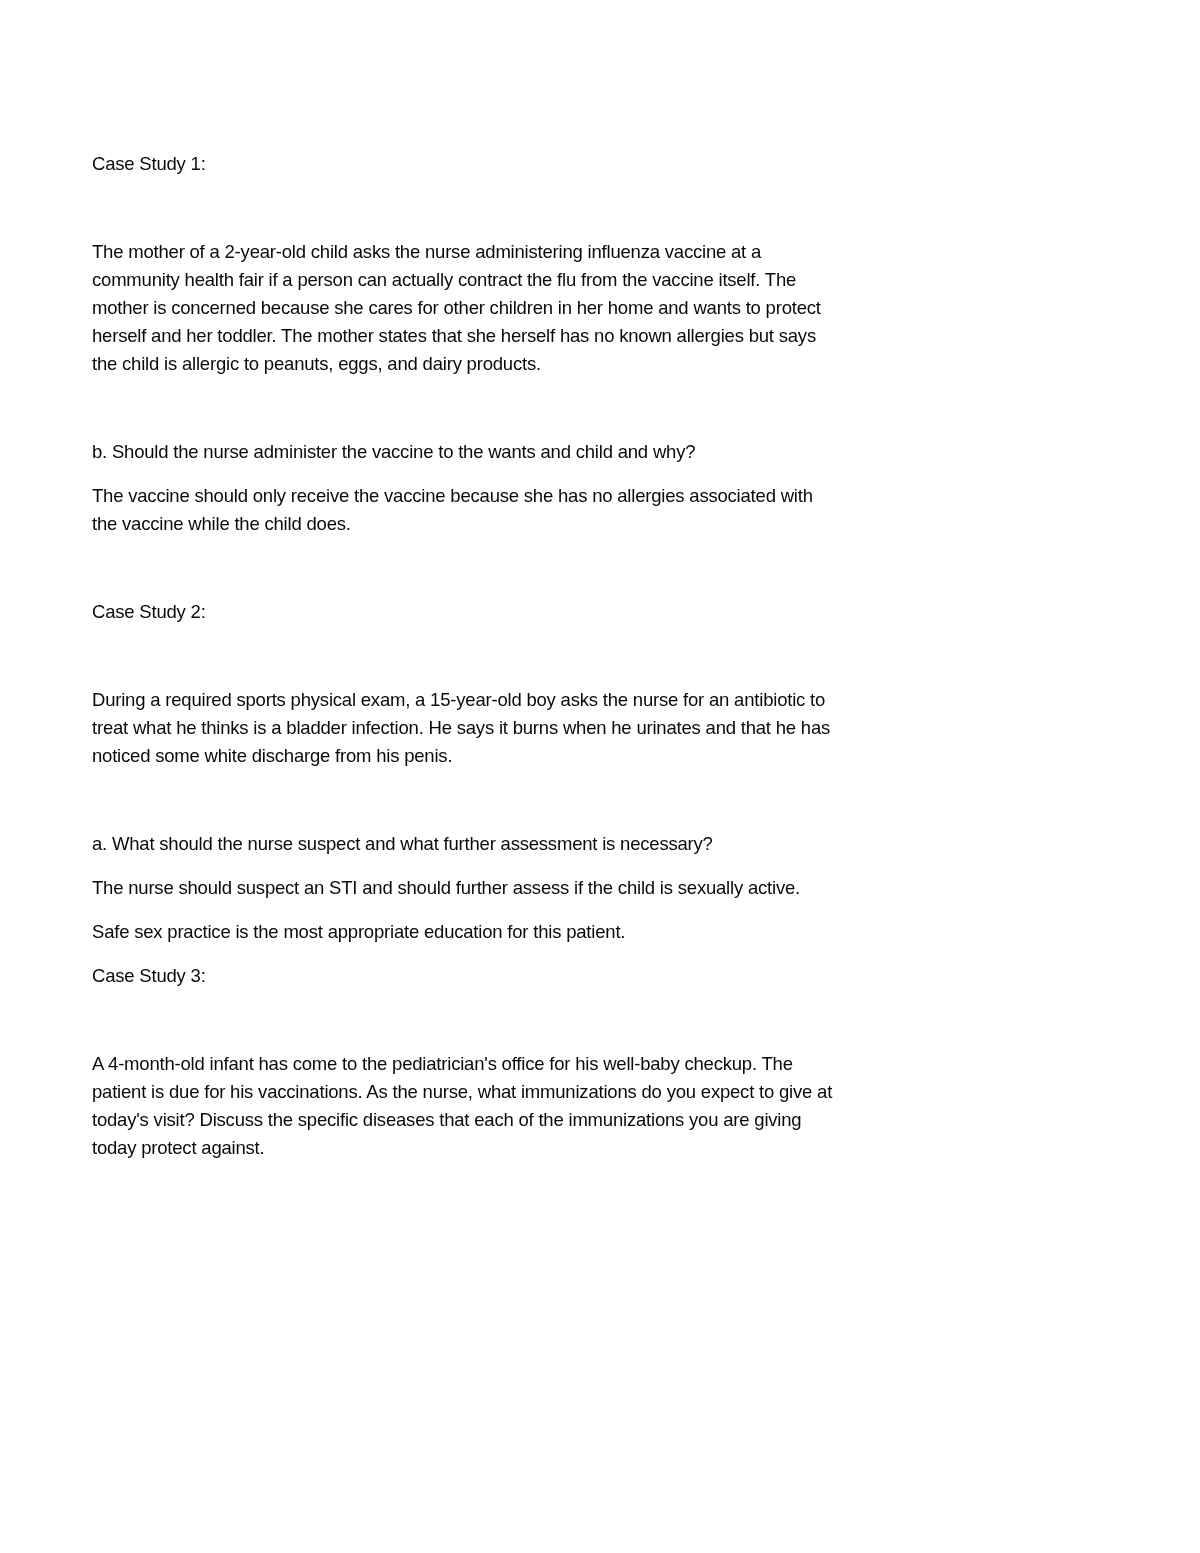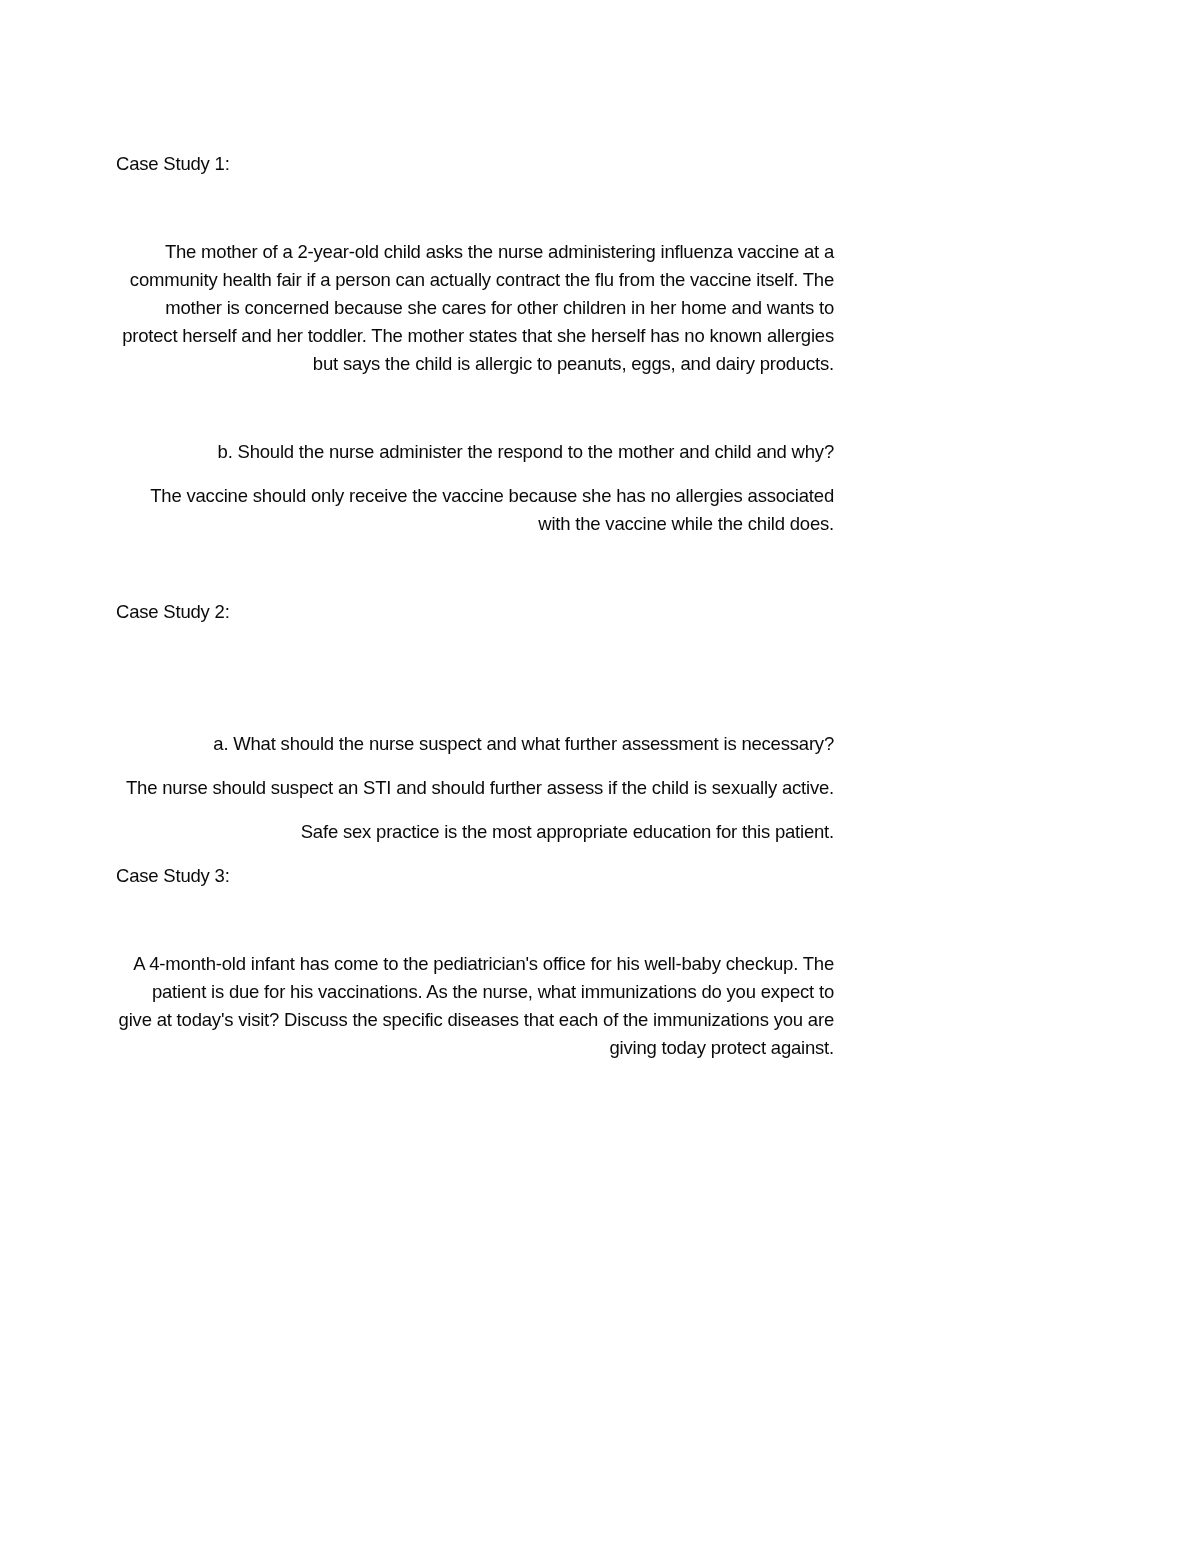--- a/index.html
+++ b/index.html
@@ -8,33 +8,32 @@
     background: #ffffff;
   }
   body {
     width: 1200px;
     min-height: 1553px;
   }
   .page {
     box-sizing: border-box;
     width: 976px;
     min-height: 1553px;
-    padding: 150px 142px 60px 116px;
+    padding: 150px 142px 60px 92px;
     background: #ffffff;
     color: #0a0a0a;
     font-family: "Liberation Sans", sans-serif;
     font-size: 18.5px;
     letter-spacing: -0.2px;
     line-height: 28px;
     font-weight: 400;
   }
   .para {
     margin: 0 0 16px 0;
     white-space: normal;
-    text-align: right;
   }
   .heading {
     margin: 0 0 16px 0;
   }
   .blank-line {
     height: 28px;
     margin: 0 0 16px 0;
   }
 </style>
 </head>
@@ -45,30 +44,31 @@
   <p class="heading">Case Study 1:</p>
 
   <div class="blank-line"></div>
 
   <p class="para">The mother of a 2-year-old child asks the nurse administering influenza vaccine at a community health fair if a person can actually contract the flu from the vaccine itself. The mother is concerned because she cares for other children in her home and wants to protect herself and her toddler. The mother states that she herself has no known allergies but says the child is allergic to peanuts, eggs, and dairy products.</p>
 
   <div class="blank-line"></div>
 
 
 
-  <p class="para">b. Should the nurse administer the respond to the mother and child and why?</p>
+  <p class="para">b. Should the nurse administer the vaccine to the wants and child and why?</p>
 
   <p class="para">The vaccine should only receive the vaccine because she has no allergies associated with the vaccine while the child does.</p>
 
   <div class="blank-line"></div>
 
   <p class="heading">Case Study 2:</p>
 
   <div class="blank-line"></div>
 
+  <p class="para">During a required sports physical exam, a 15-year-old boy asks the nurse for an antibiotic to treat what he thinks is a bladder infection. He says it burns when he urinates and that he has noticed some white discharge from his penis.</p>
 
   <div class="blank-line"></div>
 
   <p class="para">a. What should the nurse suspect and what further assessment is necessary?</p>
 
   <p class="para">The nurse should suspect an STI and should further assess if the child is sexually active.</p>
 
 
   <p class="para">Safe sex practice is the most appropriate education for this patient.</p>
 

